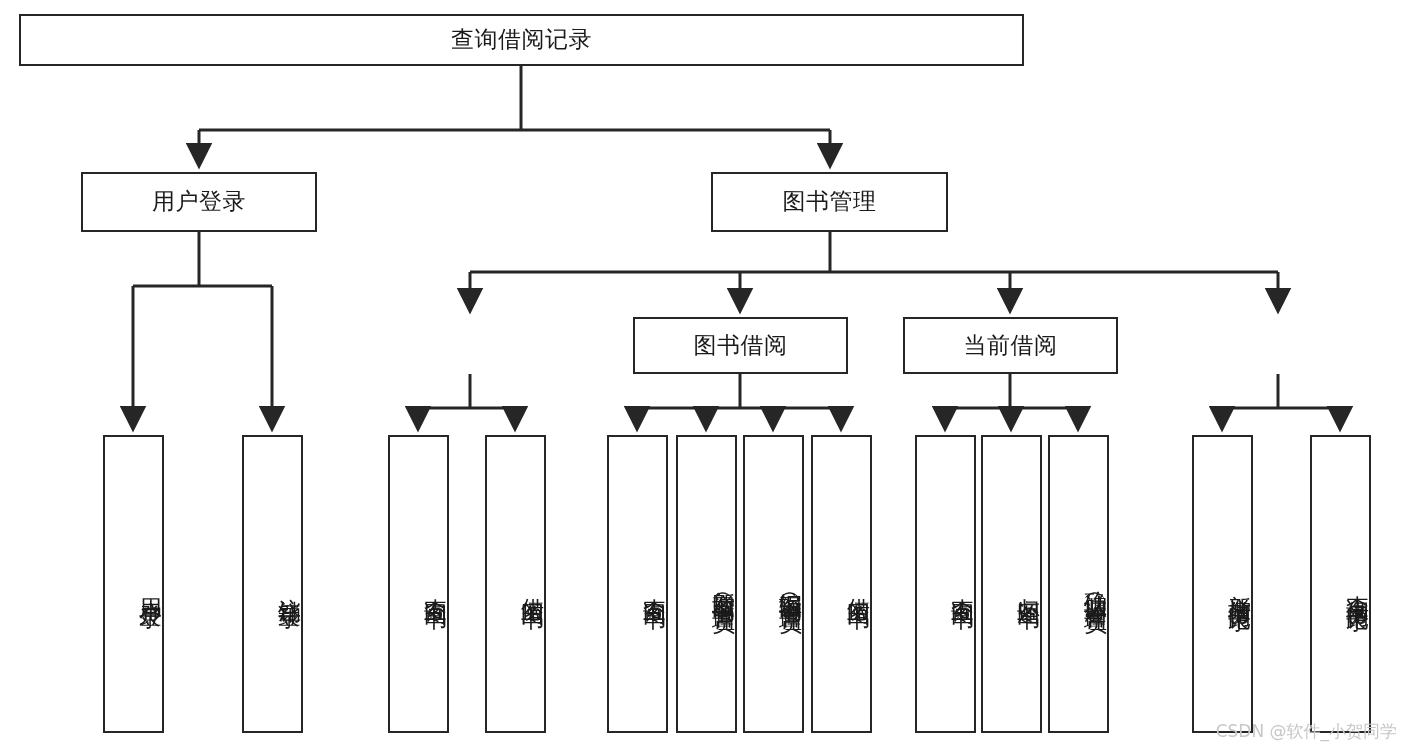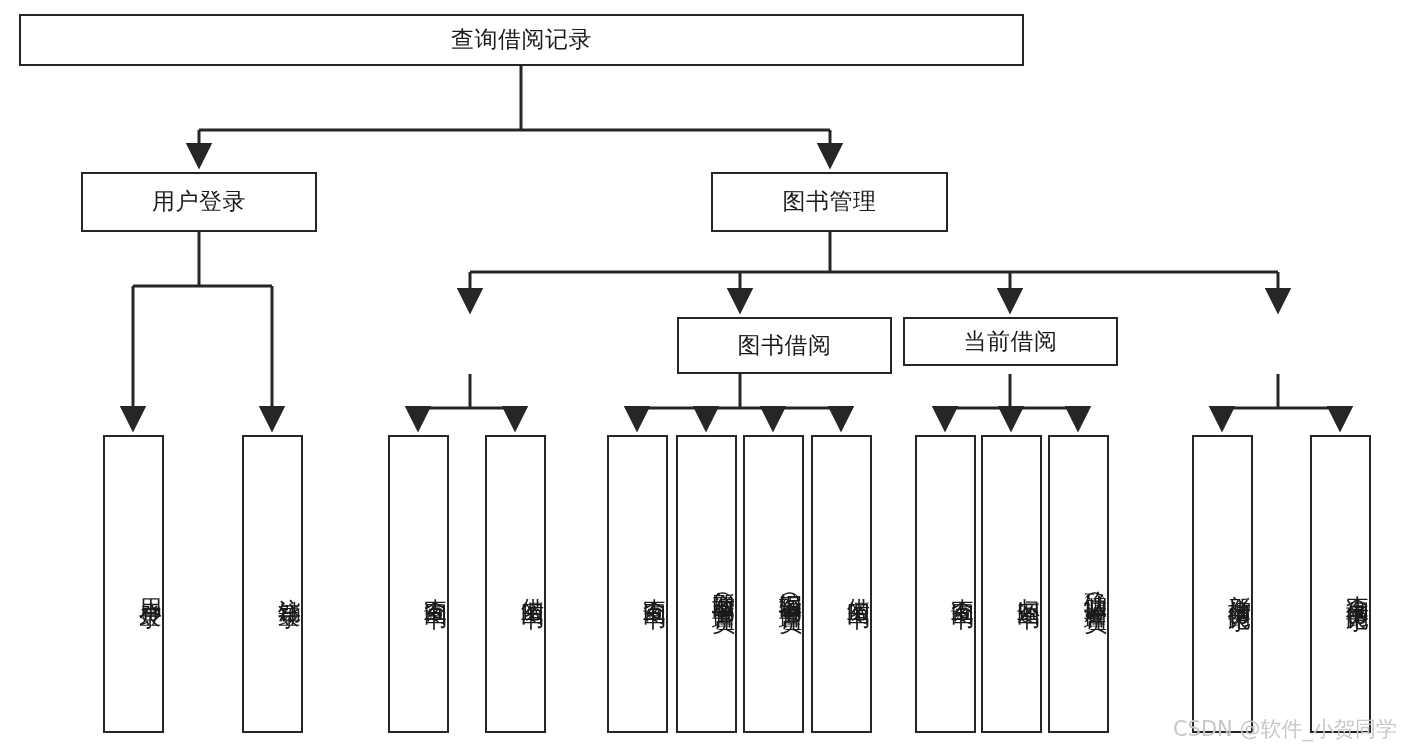--- a/index.html
+++ b/index.html
@@ -52,21 +52,21 @@
   .label { display: block; }
   .label-v {
     writing-mode: vertical-rl;
     text-orientation: upright;
     letter-spacing: 3px;
   }
   #watermark {
     position: absolute;
     right: 8px;
     bottom: 4px;
-    font-size: 21px;
+    font-size: 17px;
     color: #c7c7c7;
     white-space: nowrap;
     font-family: "DejaVu Sans", "Liberation Sans", sans-serif;
   }
 </style>
 </head>
 <body>
 
 <div id="canvas">
 
@@ -124,24 +124,24 @@
     <span class="label">查询借阅记录</span>
   </div>
 
   <div class="node node-h" style="left:81px; top:172px; width:236px; height:60px;">
     <span class="label">用户登录</span>
   </div>
   <div class="node node-h" style="left:711px; top:172px; width:237px; height:60px;">
     <span class="label">图书管理</span>
   </div>
 
-  <div class="node node-h" style="left:633px; top:317px; width:215px; height:57px;margin-left:44px;">
+  <div class="node node-h" style="left:633px; top:317px; width:215px; height:57px;">
     <span class="label">图书借阅</span>
   </div>
-  <div class="node node-h" style="left:903px; top:317px; width:215px; height:49px;">
+  <div class="node node-h" style="left:903px; top:317px; width:215px; height:57px;">
     <span class="label">当前借阅</span>
   </div>
 
   <div class="node node-v" style="left:103px; top:435px; width:61px; height:298px;">
     <span class="label label-v">用户登录</span>
   </div>
   <div class="node node-v" style="left:242px; top:435px; width:61px; height:298px;">
     <span class="label label-v">注销登录</span>
   </div>
 

